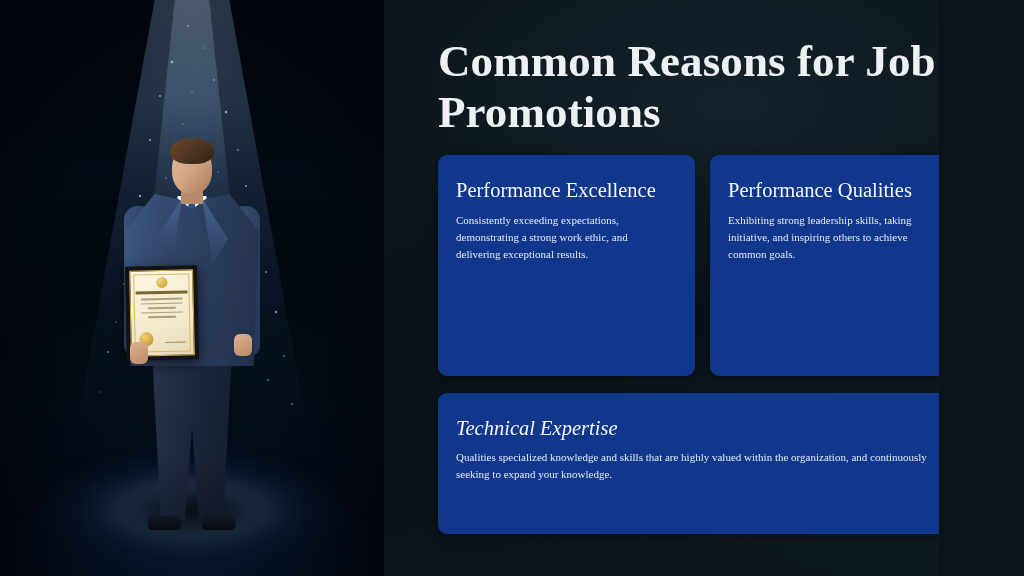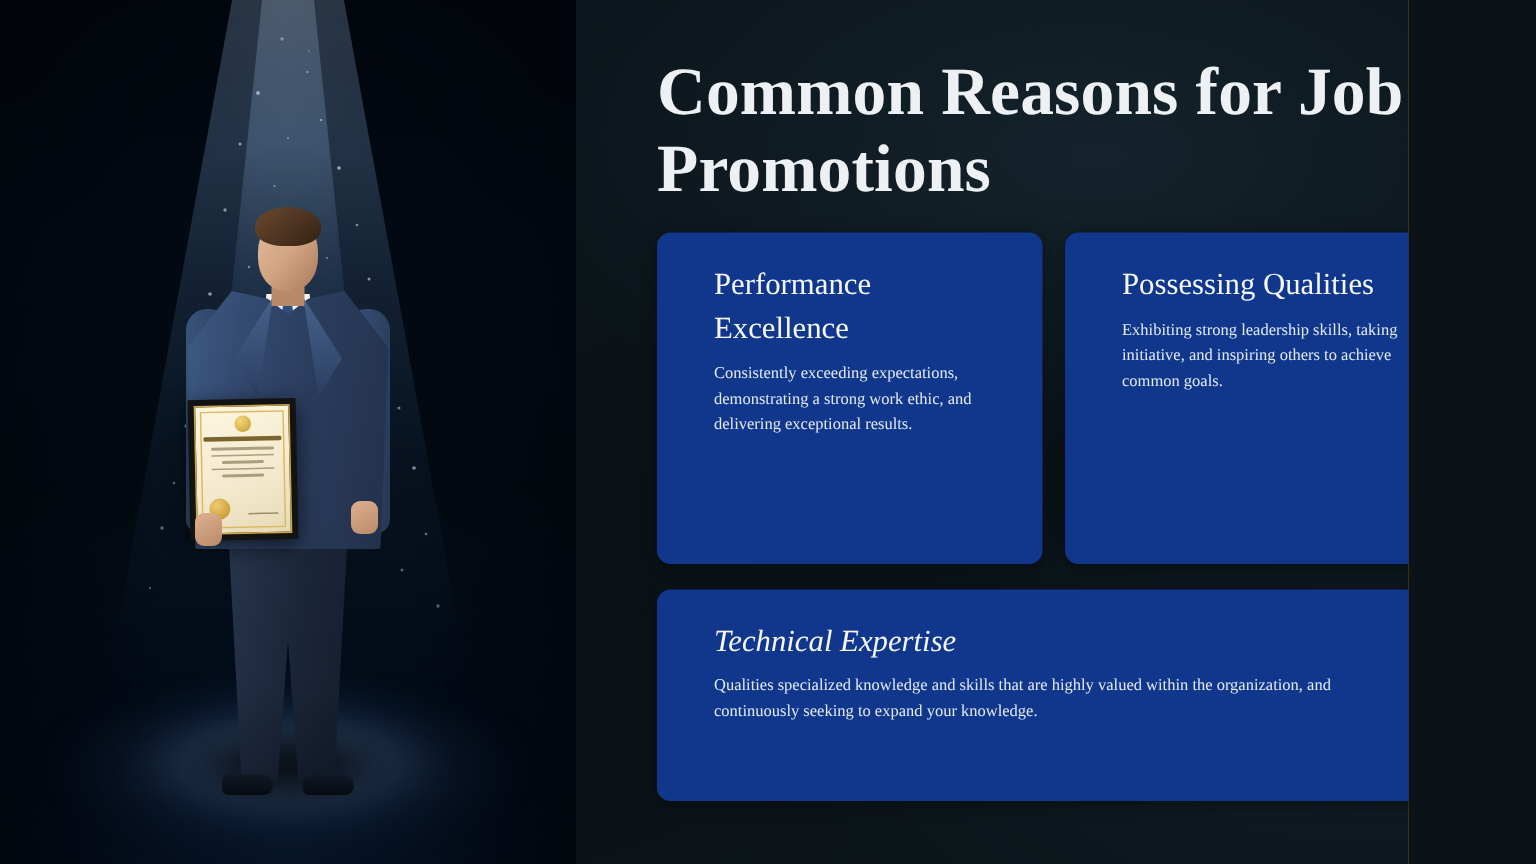--- a/index.html
+++ b/index.html
@@ -227,21 +227,21 @@
     letter-spacing:.1px;
   }
   .cards{
     position:absolute; left:54px; top:155px;
     width:530px;
   }
   .row{ display:flex; gap:15px; }
   .card{
     background:#10378c;
     border-radius:9px;
-    padding:21px 21px 20px 38px;
+    padding:21px 21px 20px 18px;
     color:#f0f3f8;
     box-shadow:0 2px 10px rgba(0,0,0,.35);
   }
   .card-half{ width:257px; height:221px; }
   .card-full{ width:529px; height:141px; margin-top:17px; }
   .card-title{
     font-size:20.5px;
     line-height:1.42;
     color:#f6f8fb;
     margin-bottom:7px;
@@ -354,21 +354,21 @@
 
     <div class="cards">
       <div class="row">
 
         <div class="card card-half">
           <div class="card-title">Performance Excellence</div>
           <div class="card-body">Consistently exceeding expectations, demonstrating a strong work ethic, and delivering exceptional results.</div>
         </div>
 
         <div class="card card-half">
-          <div class="card-title">Possessing Qualities</div>
+          <div class="card-title">Performance Qualities</div>
           <div class="card-body">Exhibiting strong leadership skills, taking initiative, and inspiring others to achieve common goals.</div>
         </div>
 
       </div>
 
       <div class="card card-full">
         <div class="card-title">Technical Expertise</div>
         <div class="card-body">Qualities specialized knowledge and skills that are highly valued within the organization, and continuously seeking to expand your knowledge.</div>
       </div>
     </div>

